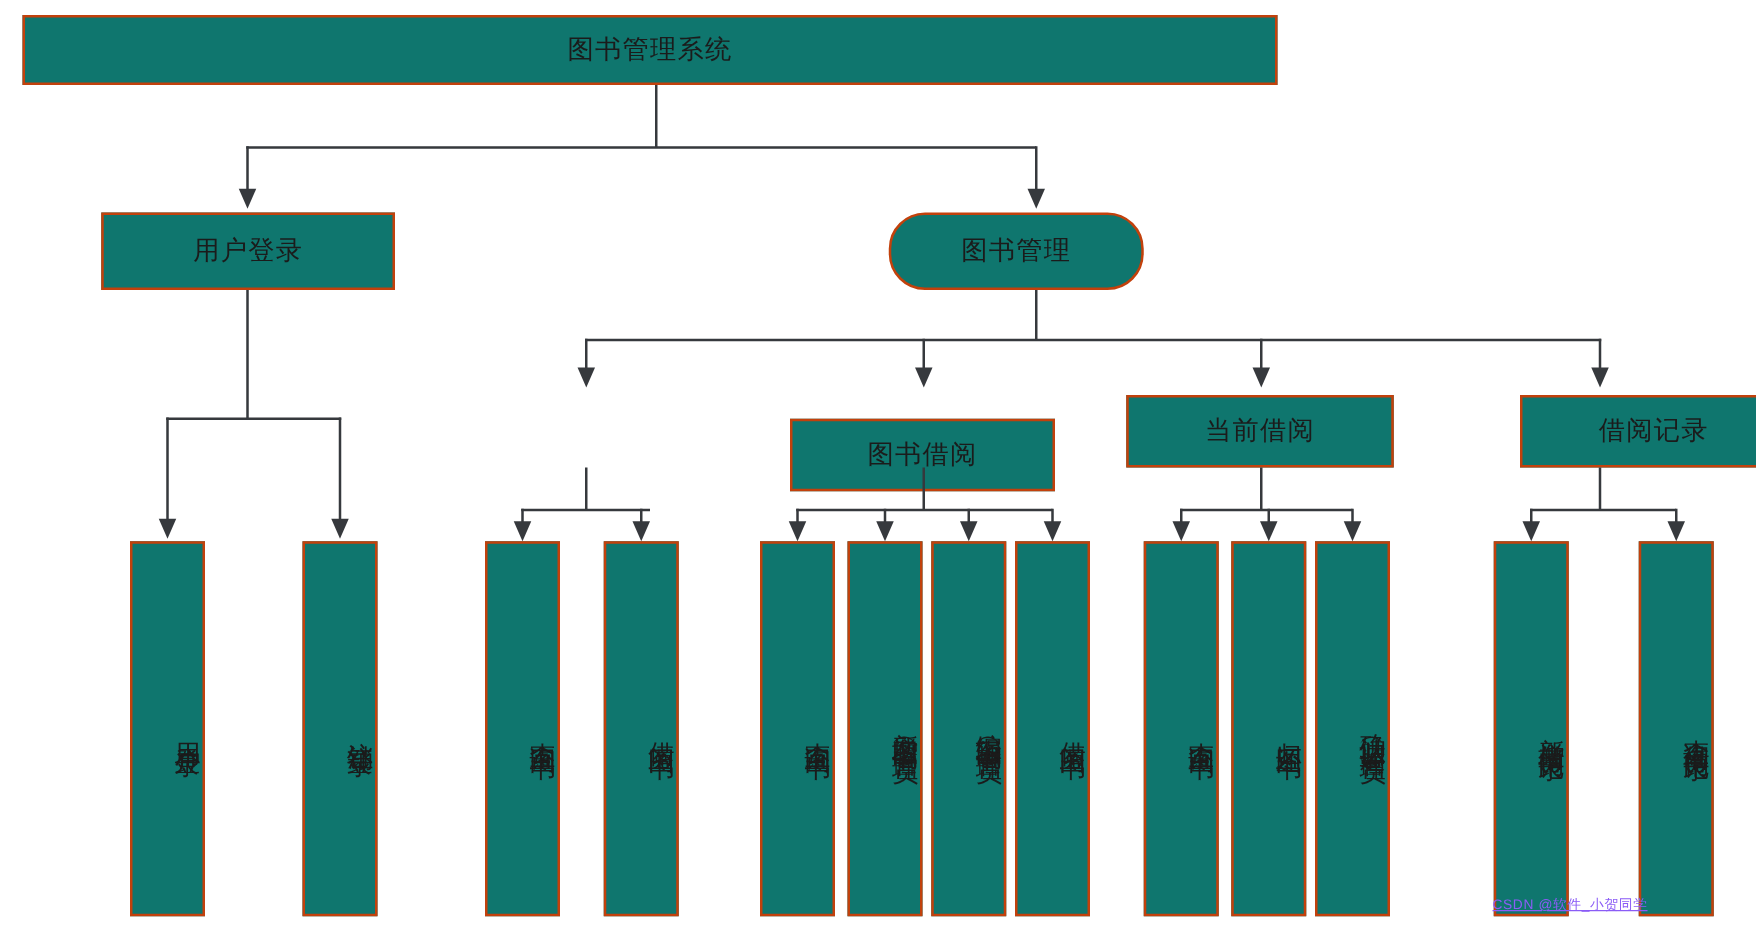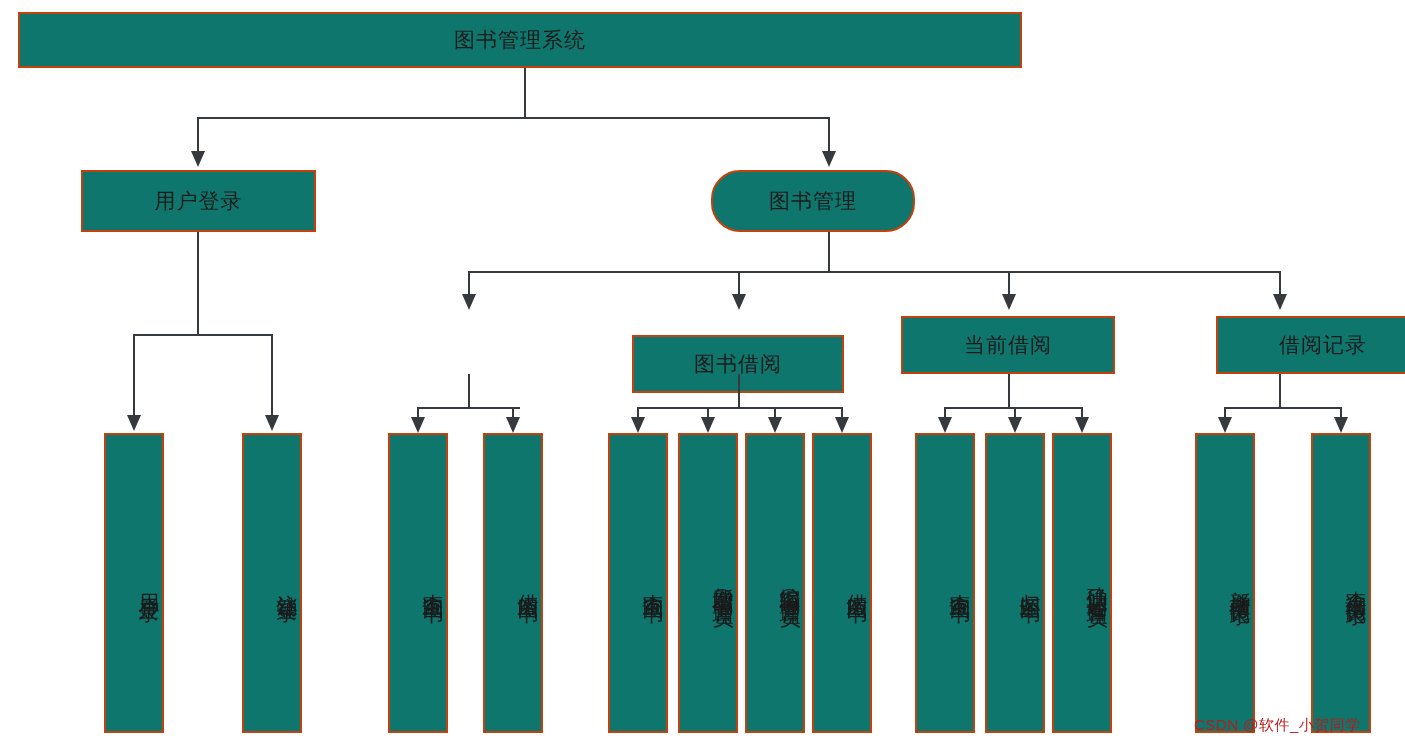--- a/index.html
+++ b/index.html
@@ -64,25 +64,26 @@
     width: 0;
     height: 0;
     border-left: 7px solid transparent;
     border-right: 7px solid transparent;
     border-top: 16px solid #36393d;
   }
 
   
   #watermark {
     position: absolute;
-    font-size: 15px;
-    color: #b91c1c;
+    font-size: 11px;
+    color: #8b5cf6;
     white-space: nowrap;
     letter-spacing: 0.5px;
     pointer-events: none;
+    text-decoration: underline;
   }
 </style>
 </head>
 <body>
 
 <div id="canvas">
 
   <div class="node horiz" style="left:18px; top:12px; width:1004px; height:56px;">
     <span>图书管理系统</span>
   </div>

